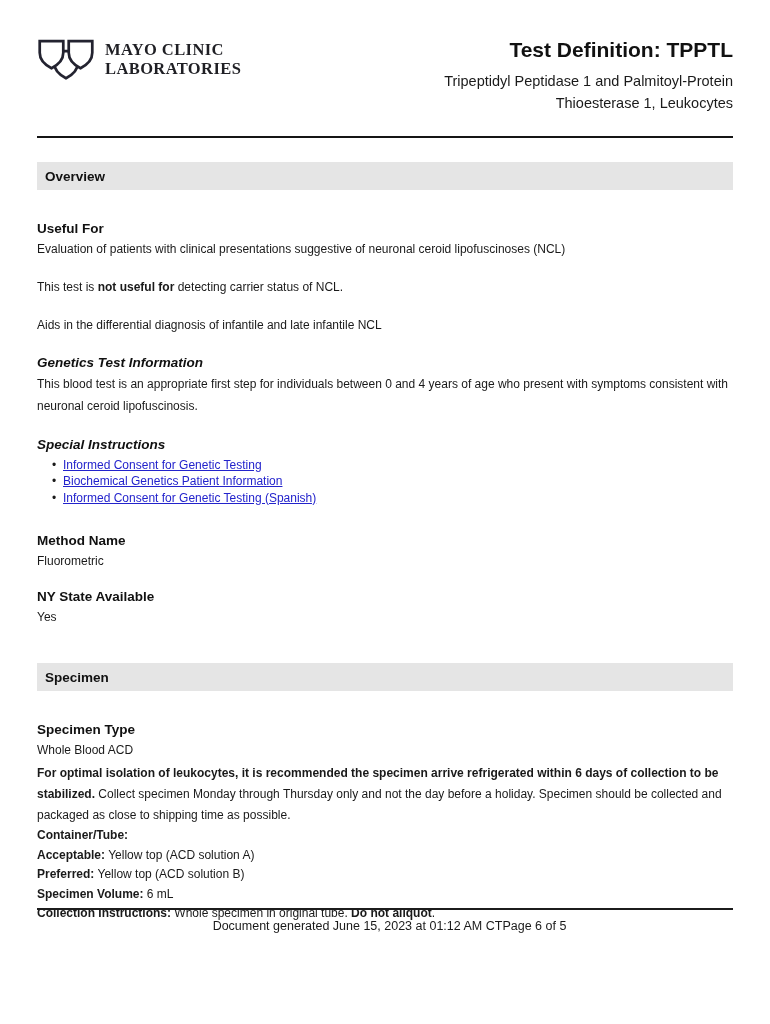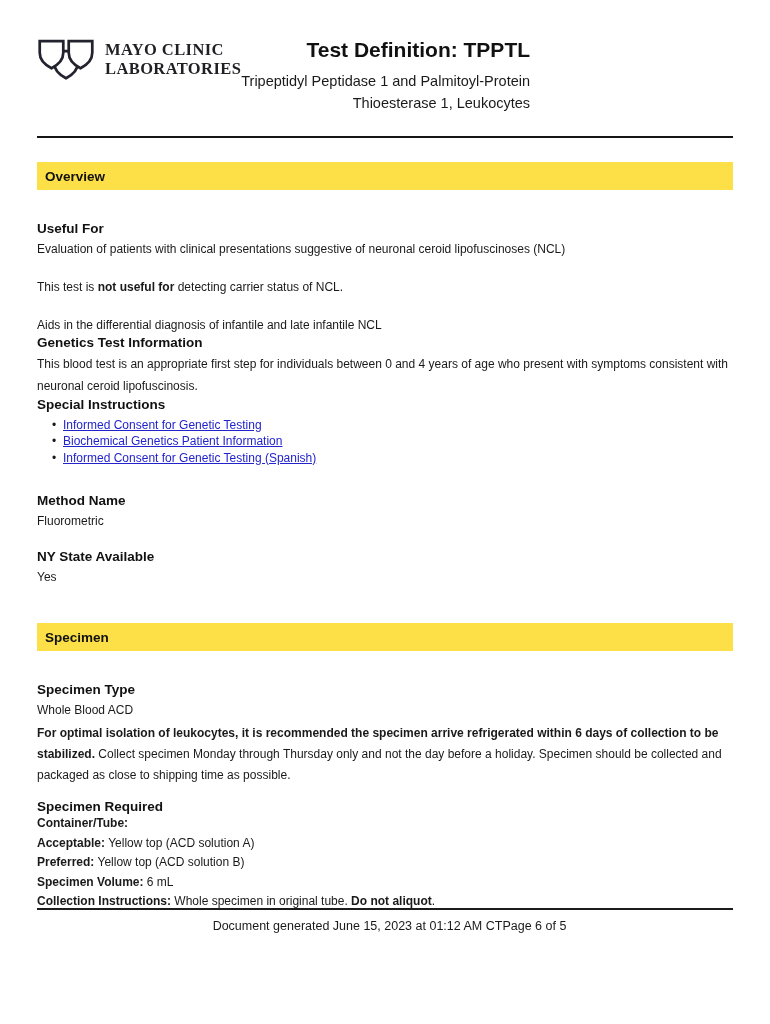--- a/index.html
+++ b/index.html
@@ -1,39 +1,39 @@
 <!DOCTYPE html>
 <html><head>
 <meta charset="utf-8">
 <style>
   html,body{margin:0;padding:0;background:#fff;}
   .page{position:relative;width:770px;height:1024px;background:#fff;overflow:hidden;
         font-family:"Liberation Sans",sans-serif;color:#1a1a1a;box-sizing:border-box;
         padding:38px 37px 0 37px;}
   
-  .hdr{display:flex;align-items:flex-start;}
+  .hdr{display:flex;justify-content:space-between;align-items:flex-start;}
   .logo{display:flex;align-items:flex-start;}
   .logo svg{margin-right:10px;}
   .logo-text{font-family:"Liberation Serif",serif;font-size:16.5px;font-weight:600;
              letter-spacing:.4px;line-height:1.14;color:#1f1f24;padding-top:3px;}
   .titleblock{text-align:right;margin-top:0;}
   .titleblock h1{margin:0 0 9px 0;font-size:21px;font-weight:bold;color:#111;}
   .subtitle{font-size:14.5px;line-height:1.5;color:#1a1a1a;}
   .rule{border-top:2.2px solid #151515;margin-top:21px;}
   
-  .secbar{background:#fde047;font-size:13.5px;font-weight:bold;color:#111;
+  .secbar{background:#e5e5e5;font-size:13.5px;font-weight:bold;color:#111;
           padding:7px 8px 6px 8px;}
   .secbar.overview{margin-top:24px;}
   .secbar.specimen{margin-top:36px;}
   
   h3{font-size:13.5px;font-weight:bold;color:#111;margin:0;}
   p{margin:0;font-size:12px;line-height:20px;color:#1a1a1a;}
   .mt-heading1{margin-top:31px;}
   .gap18{margin-top:18px;}
-  .gap20{}
+  .gap20{margin-top:20px;font-style:italic;}
   .tight{margin-top:3px;}
   .wide{line-height:22px;}
   
   ul.links{margin:5px 0 0 0;padding:0 0 0 26px;list-style:none;}
   ul.links li{font-size:12px;line-height:16.5px;position:relative;}
   ul.links li .blt{position:absolute;left:-11px;color:#1a1a1a;}
   a.doclink{color:#2323cc;text-decoration:underline;}
   
   .kv p{line-height:19.5px;}
   
@@ -97,21 +97,20 @@
 
   <div class="secbar specimen">
     <span>Specimen</span>
   </div>
 
   <h3 class="mt-heading1">Specimen Type</h3>
   <p class="tight">Whole Blood ACD</p>
 
   <p class="tight" style="line-height:21px;"><b>For optimal isolation of leukocytes, it is recommended the specimen arrive refrigerated within 6 days of collection to be stabilized.</b><span> Collect specimen Monday through Thursday only and not the day before a holiday. Specimen should be collected and packaged as close to shipping time as possible.</span></p>
 
-  <h3 style="margin-top:13px;">Specimen Required</h3>
   <div class="kv">
     <p><b>Container/Tube:</b></p>
     <p><b>Acceptable:</b><span> Yellow top (ACD solution A)</span></p>
     <p><b>Preferred:</b><span> Yellow top (ACD solution B)</span></p>
     <p><b>Specimen Volume:</b><span> 6 mL</span></p>
     <p><b>Collection Instructions:</b><span> Whole specimen in original tube. </span><b>Do not aliquot</b><span>.</span></p>
   </div>
 
   <div class="footer">
     <span class="left">Document generated June 15, 2023 at 01:12 AM CT</span>

